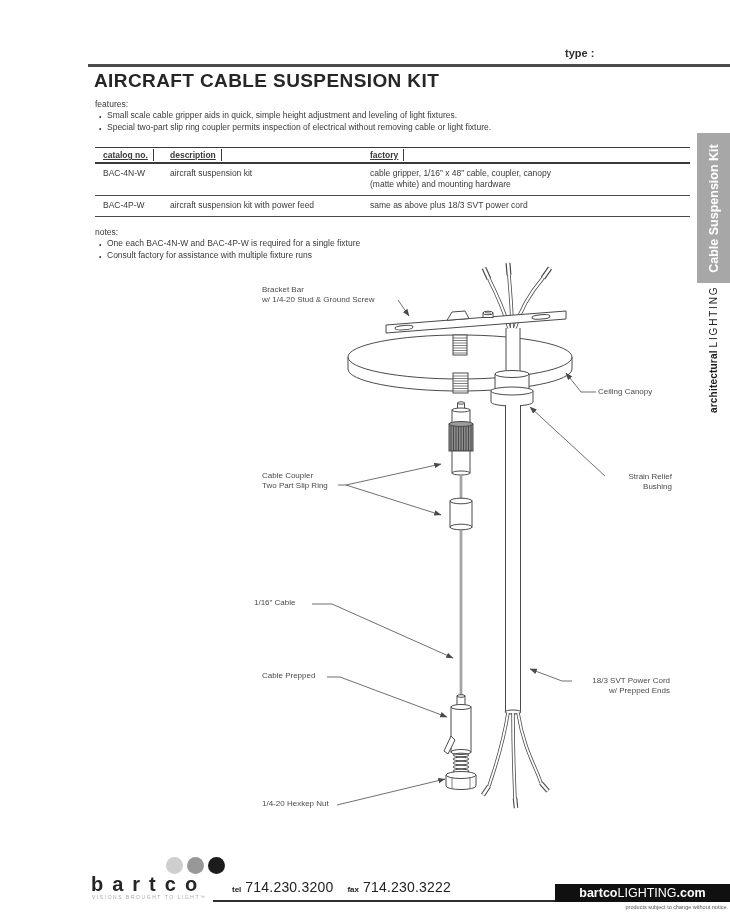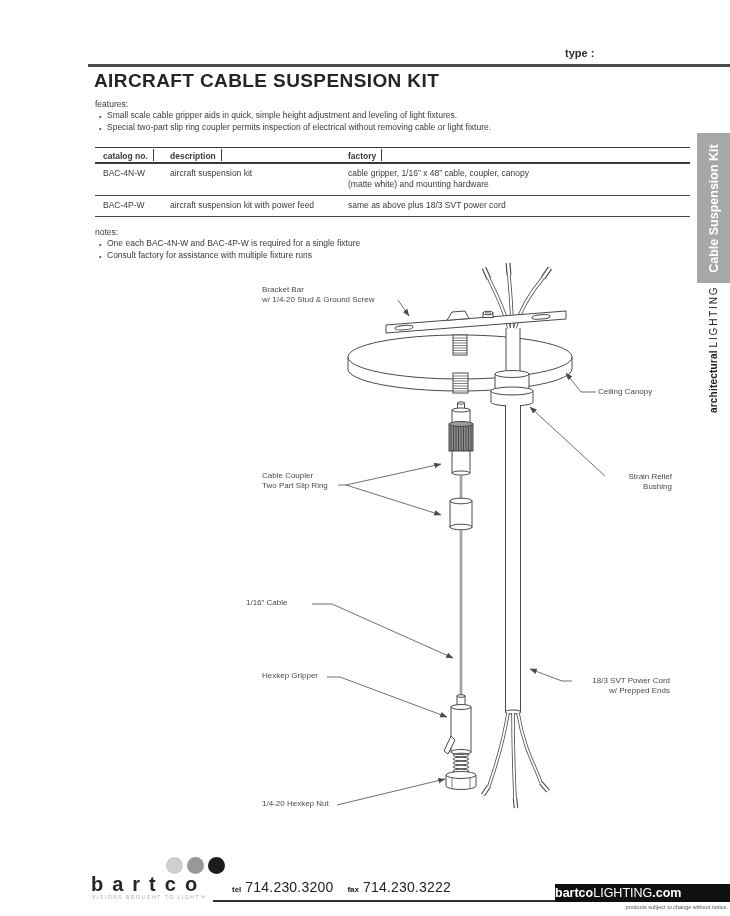--- a/index.html
+++ b/index.html
@@ -15,23 +15,23 @@
   .sec-head { position:absolute; font-size:8.5px; color:#3a3a3a; }
   .bullets { position:absolute; list-style:none; font-size:8.5px; color:#3a3a3a; }
   .bullets li { line-height:11.5px; padding-left:9px; position:relative; }
   .bullets li::before { content:"•"; position:absolute; left:1px; font-size:7px; top:1px; color:#3a3a3a; }
 
   
   .parts-table { position:absolute; left:95px; top:147px; width:595px; border-top:1px solid #3a3a3a; font-size:8.5px; color:#3a3a3a; }
   .t-head { display:flex; border-bottom:2.5px solid #3a3a3a; height:16px; align-items:center; font-weight:bold; }
   .t-row { display:flex; border-bottom:1px solid #4a4a4a; padding:4px 0 5px 0; }
   .c1 { width:75px; padding-left:8px; }
-  .c2 { width:178px; }
+  .c2 { width:200px; }
   .c3 { flex:1; }
-  .hcell { display:flex; align-items:flex-end; }
+  .hcell { display:flex; align-items:center;text-decoration:underline; }
   .vbar { width:1px; height:12px; background:#3a3a3a; margin-left:5px; }
   .cell-line { line-height:11px; }
 
   
   #diagram { position:absolute; left:0; top:255px; width:730px; height:585px; }
   #diagram svg { position:absolute; left:0; top:0; }
   .lbl { position:absolute; font-size:8px; line-height:10px; color:#4a4a4a; }
   .lbl.r { text-align:right; }
 
   
@@ -46,21 +46,21 @@
   
   .logo { position:absolute; left:90px; top:856px; width:145px; }
   .logo-dots { position:absolute; left:76px; top:1px; display:flex; gap:4px; }
   .logo-dots span { width:17px; height:17px; border-radius:50%; display:block; }
   .logo-word { position:absolute; left:1px; top:17px; font-size:20px; font-weight:bold; letter-spacing:9px; color:#262626; }
   .logo-tag { position:absolute; left:2px; top:38px; font-size:5px; letter-spacing:1.55px; color:#aaa; white-space:nowrap; }
   .telfax { position:absolute; left:232px; top:879px; display:flex; align-items:baseline; color:#222;text-align:center; }
   .telfax .sm { font-size:8px; font-weight:bold; margin-right:4px; }
   .telfax .num { font-size:14px; letter-spacing:.2px; margin-right:14px; }
   .foot-rule { position:absolute; left:213px; top:900px; width:517px; height:2px; background:#2e2e2e; }
-  .site-box { position:absolute; left:555px; top:884px; width:175px; height:18px; background:#101010; color:#fff; font-size:12.5px; line-height:18px; }
+  .site-box { position:absolute; left:555px; top:884px; width:175px; height:18px; background:#101010; color:#fff; font-size:12.5px; text-align:center; line-height:18px; }
   .site-box .b { font-weight:bold; }
   .foot-note { position:absolute; left:450px; top:904px; width:278px; text-align:right; font-size:5.5px; color:#555; }
 </style>
 </head>
 <body>
 
 <div id="page">
 
   <div class="type-label">type :</div>
   <div class="head-rule"></div>
@@ -282,22 +282,22 @@
     </div>
     <div class="lbl" style="left:598px; top:132px;">Ceiling Canopy</div>
     <div class="lbl r" style="left:600px; top:217px; width:72px;">
       <div>Strain Relief</div>
       <div>Bushing</div>
     </div>
     <div class="lbl" style="left:262px; top:216px;">
       <div>Cable Coupler</div>
       <div>Two Part Slip Ring</div>
     </div>
-    <div class="lbl" style="left:246px; top:343px;">1/16” Cable</div>
-    <div class="lbl" style="left:262px; top:416px;">Hexkep Gripper</div>
+    <div class="lbl" style="left:254px; top:343px;">1/16” Cable</div>
+    <div class="lbl" style="left:262px; top:416px;">Cable Prepped</div>
     <div class="lbl" style="left:262px; top:544px;">1/4-20 Hexkep Nut</div>
     <div class="lbl r" style="left:560px; top:421px; width:110px;">
       <div>18/3 SVT Power Cord</div>
       <div>w/ Prepped Ends</div>
     </div>
   </div>
 
   <div class="side-tab" style="background: rgb(167, 167, 167);">
     <div class="vwrap">Cable Suspension Kit</div>
   </div>

